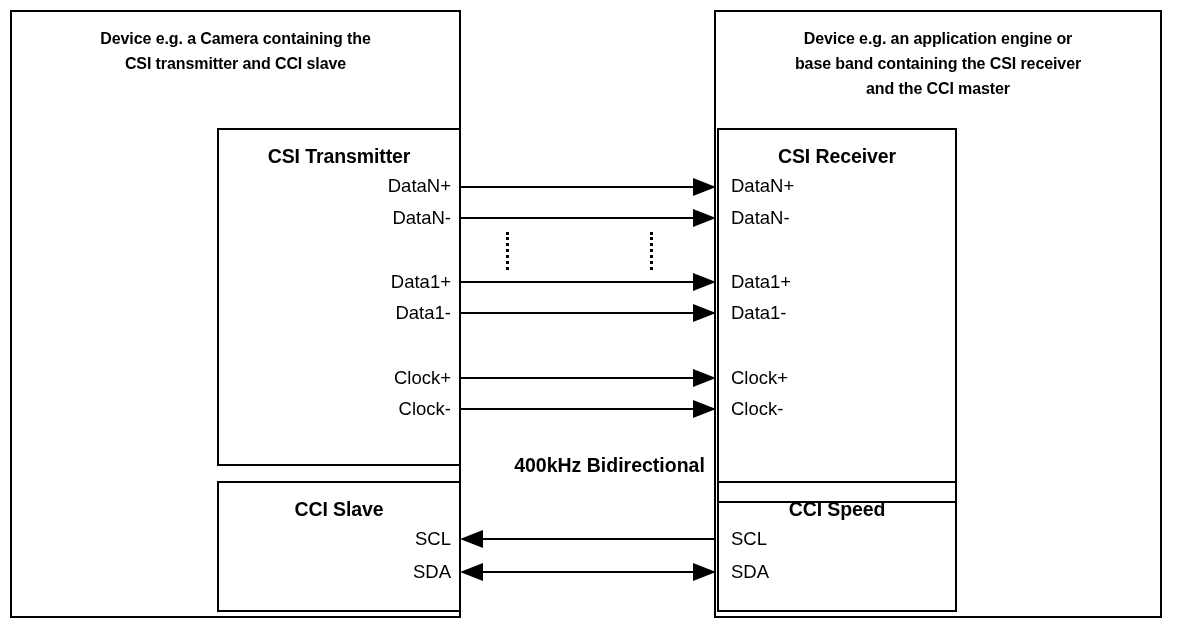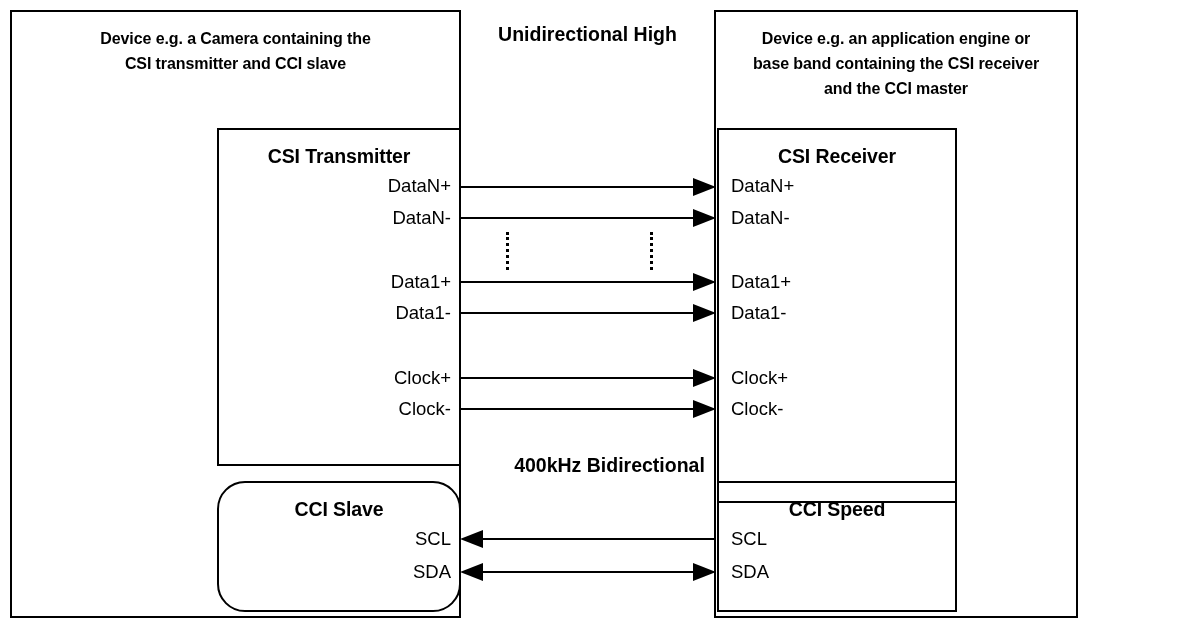--- a/index.html
+++ b/index.html
@@ -96,28 +96,28 @@
     <div class="box-title inner-title">CSI Transmitter</div>
   </div>
 
   <div class="sig sig-right" style="left:240px; top:177px; width:211px;">DataN+</div>
   <div class="sig sig-right" style="left:240px; top:209px; width:211px;">DataN-</div>
   <div class="sig sig-right" style="left:240px; top:273px; width:211px;">Data1+</div>
   <div class="sig sig-right" style="left:240px; top:304px; width:211px;">Data1-</div>
   <div class="sig sig-right" style="left:240px; top:369px; width:211px;">Clock+</div>
   <div class="sig sig-right" style="left:240px; top:400px; width:211px;">Clock-</div>
 
-  <div class="box inner-box" style="left:217px; top:473px; width:244px; height:131px;border-radius:28px;">
+  <div class="box inner-box" style="left:217px; top:473px; width:244px; height:131px;">
     <div class="box-title inner-title">CCI Slave</div>
   </div>
 
   <div class="sig sig-right" style="left:240px; top:530px; width:211px;">SCL</div>
   <div class="sig sig-right" style="left:240px; top:563px; width:211px;">SDA</div>
 
-  <div class="box outer-box" style="left:714px; top:10px; width:364px; height:608px;">
+  <div class="box outer-box" style="left:714px; top:10px; width:448px; height:608px;">
     <div class="box-title outer-title">
       <div>Device e.g. an application engine or</div>
       <div>base band containing the CSI receiver</div>
       <div>and the CCI master</div>
     </div>
   </div>
 
   <div class="box inner-box" style="left:717px; top:120px; width:240px; height:375px;">
     <div class="box-title inner-title">CSI Receiver</div>
   </div>
@@ -130,21 +130,20 @@
   <div class="sig sig-left" style="left:731px; top:400px; width:220px;">Clock-</div>
 
   <div class="box inner-box" style="left:717px; top:473px; width:240px; height:131px;">
     <div class="box-title inner-title">CCI Speed</div>
   </div>
 
   <div class="sig sig-left" style="left:731px; top:530px; width:220px;">SCL</div>
   <div class="sig sig-left" style="left:731px; top:563px; width:220px;">SDA</div>
 
   <div class="mid-label bold" style="left:470px; top:22px; width:235px;">
-    <div>Unidirectional High</div>
   </div>
 
 
   <div class="mid-label bold" style="left:492px; top:453px; width:235px;">
     <div>400kHz Bidirectional</div>
   </div>
 
   <div class="hline" style="left:460px; top:186px; width:233px;"></div>
   <div class="arrowhead arrow-right" style="left:693px; top:178px;"></div>
 

